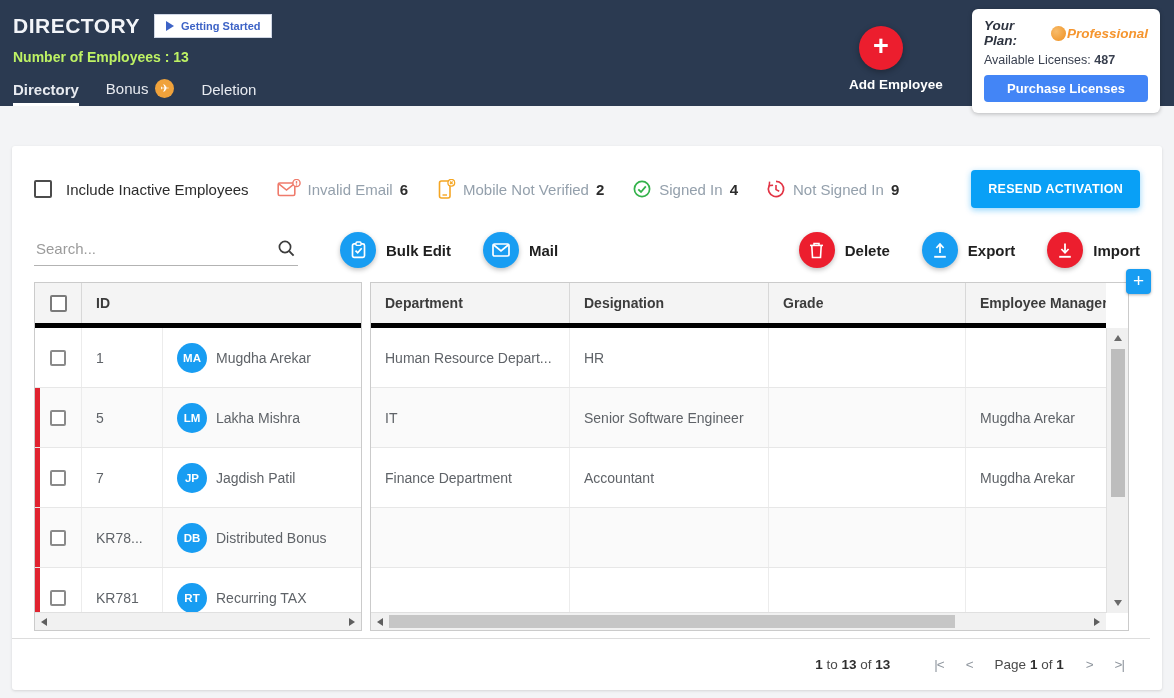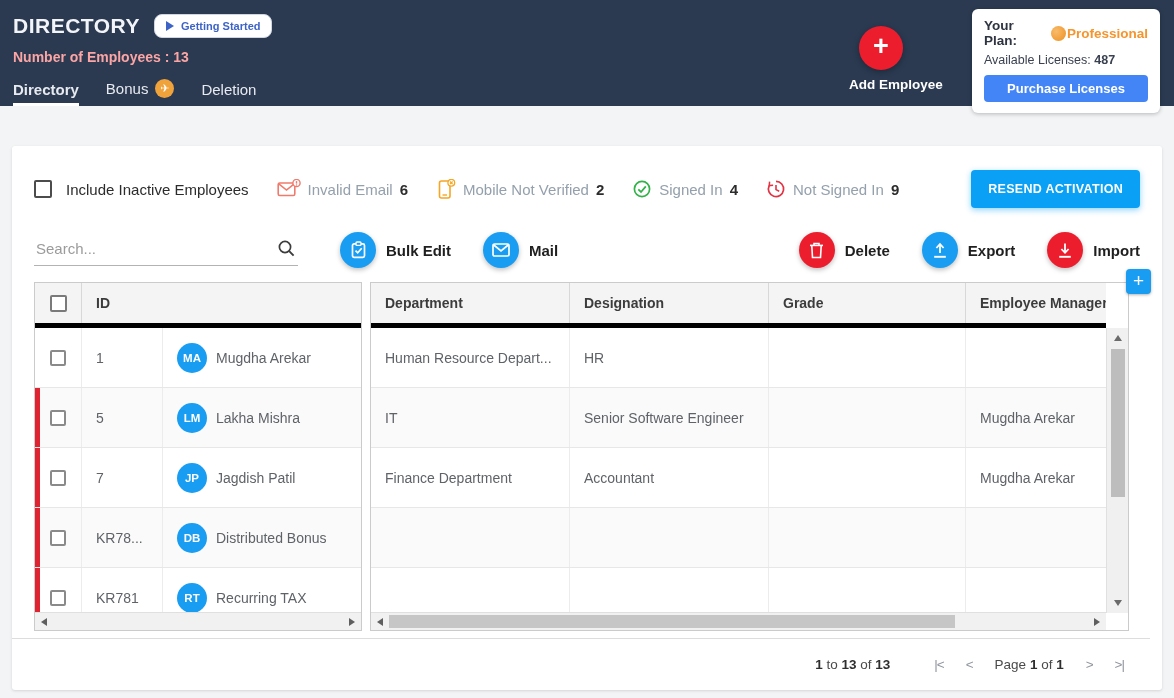--- a/index.html
+++ b/index.html
@@ -5,40 +5,40 @@
   * { margin:0; padding:0; box-sizing:border-box; }
   html,body { width:1174px; height:698px; overflow:hidden; background:#f3f4f6;
     font-family:"Liberation Sans", sans-serif; }
 
   
   .topbar { position:relative; height:106px; background:#2b3a51; color:#fff; }
   .topbar-left { padding:14px 0 0 13px; }
   .title-row { display:flex; align-items:center; gap:14px; }
   .page-title { font-size:21px; font-weight:bold; letter-spacing:.5px; color:#f2f4f8; }
   .getting-started { display:inline-flex; align-items:center; gap:7px; background:#fff;
-    border:1px solid #cfd6e4; border-radius:8px; padding:5px 11px; cursor:pointer;
+    border:1px solid #cfd6e4; border-radius:0; padding:5px 11px; cursor:pointer;
     color:#3d63c6; font-size:11px; font-weight:bold; font-family:inherit; }
   .play-icon { width:0; height:0; border-top:5px solid transparent; border-bottom:5px solid transparent;
     border-left:8px solid #3d63c6; }
-  .emp-count { margin-top:11px; font-size:14px; font-weight:600; color:#fca5a5; }
+  .emp-count { margin-top:11px; font-size:14px; font-weight:600; color:#bef264; }
   .emp-count b { font-weight:bold; }
   .tabs { position:absolute; left:13px; bottom:0; display:flex; gap:27px; align-items:flex-end; }
   .tab { font-size:15px; color:#e7eaf0; padding-bottom:8px; cursor:pointer; display:flex; align-items:center; gap:7px; }
   .tab.active { font-weight:bold; border-bottom:3px solid #fff; padding-bottom:5px; }
   .verify-badge { width:19px; height:19px; border-radius:50%; background:#f0a23b; color:#fff;
     font-size:11px; display:inline-flex; align-items:center; justify-content:center; }
 
   .add-emp { position:absolute; left:849px; top:26px; width:64px; text-align:center; cursor:pointer; }
   .add-circle { width:44px; height:44px; margin:0 auto; border-radius:50%; background:#ec1e2e;
     color:#fff; font-size:27px; line-height:41px; font-weight:bold; box-shadow:0 2px 6px rgba(0,0,0,.3); }
   .add-label { margin-top:7px; font-size:13.5px; font-weight:bold; white-space:nowrap; }
 
   .plan-card { position:absolute; right:14px; top:9px; width:188px; background:#fff; border-radius:6px;
     padding:9px 12px 11px; color:#2e3440; box-shadow:0 1px 4px rgba(0,0,0,.25); }
-  .plan-line1 { display:flex; align-items:center; gap:1px; font-size:13.5px; font-weight:bold; }
+  .plan-line1 { display:flex; align-items:center; gap:1px; font-size:13.5px; font-weight:bold;font-style:italic; }
   .plan-name { color:#f5952e; font-weight:bold; }
   .coin-icon { width:15px; height:15px; border-radius:50%;
     background:radial-gradient(circle at 35% 35%, #f8bc6b, #ee8f1f); display:inline-block; }
   .plan-line2 { margin-top:5px; font-size:12.5px; color:#3a4150; }
   .plan-line2 b { font-weight:bold; }
   .purchase-btn { margin-top:8px; width:100%; background:#4385f6; border:none; border-radius:4px;
     color:#fff; font-size:13px; font-weight:bold; padding:6px 0; cursor:pointer; font-family:inherit; }
 
   
   .card { margin:40px 12px 0; background:#fff; border-radius:3px; box-shadow:0 1px 3px rgba(0,0,0,.13);

